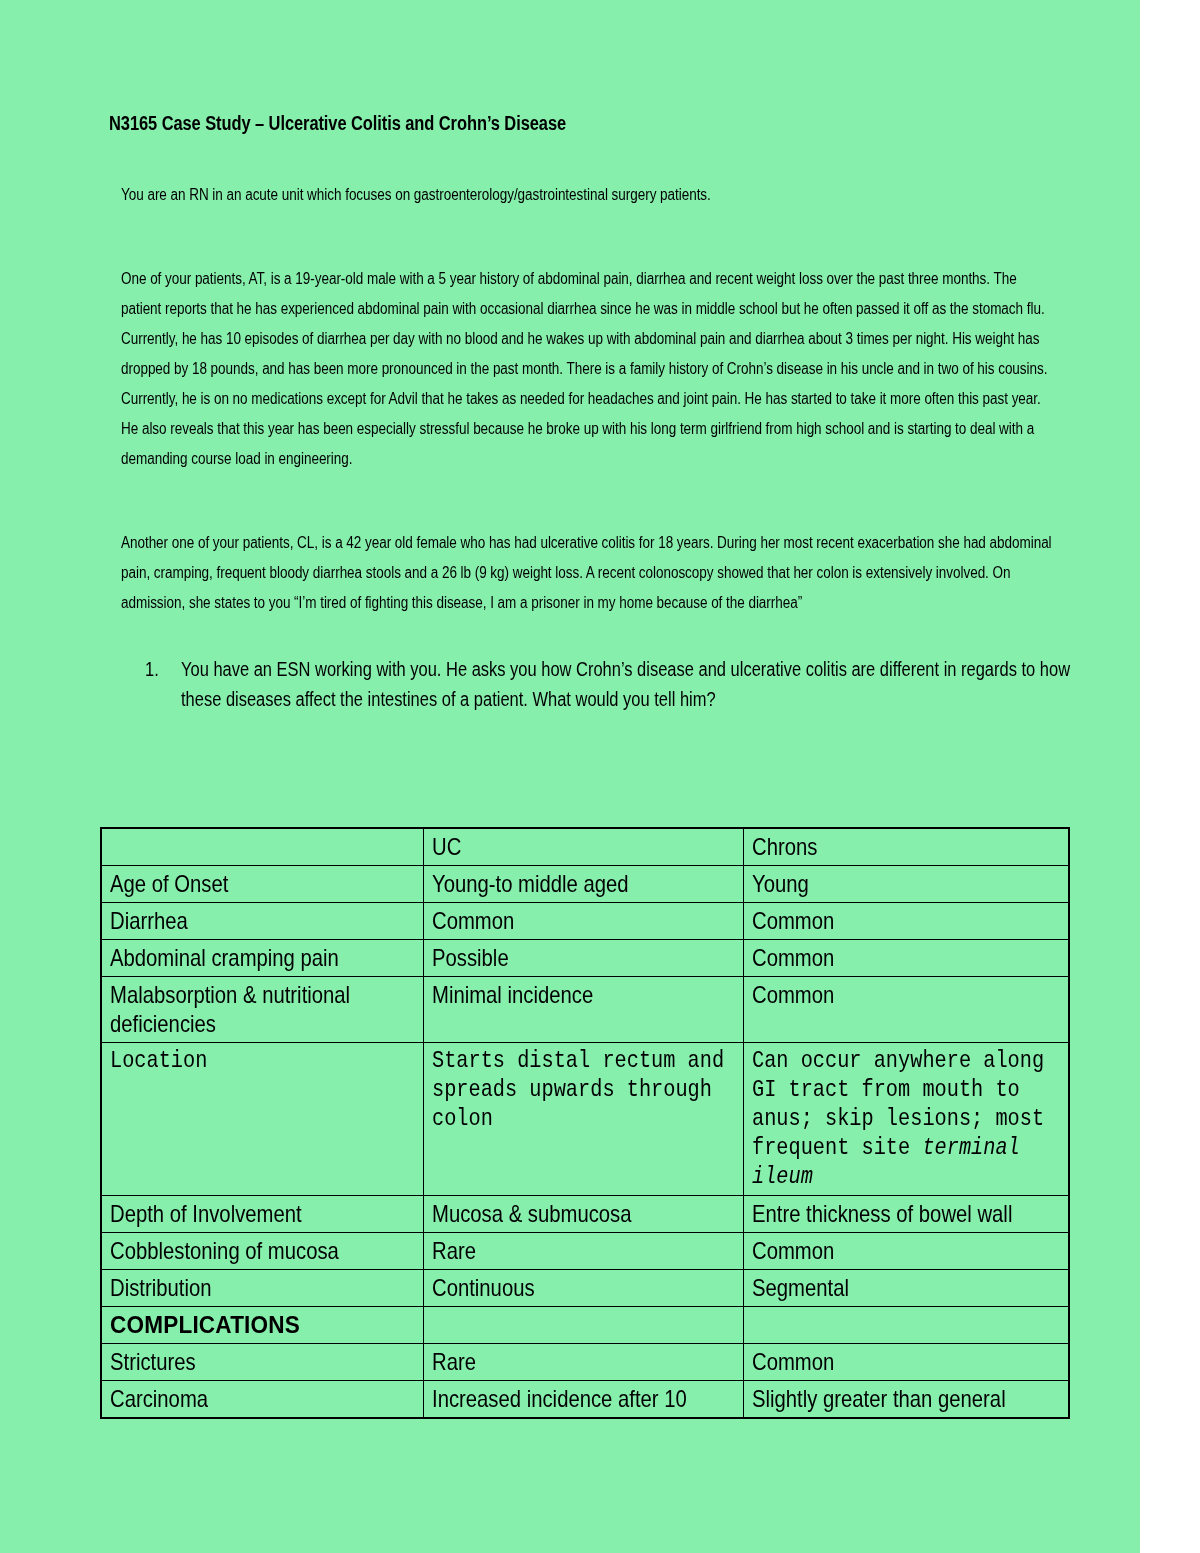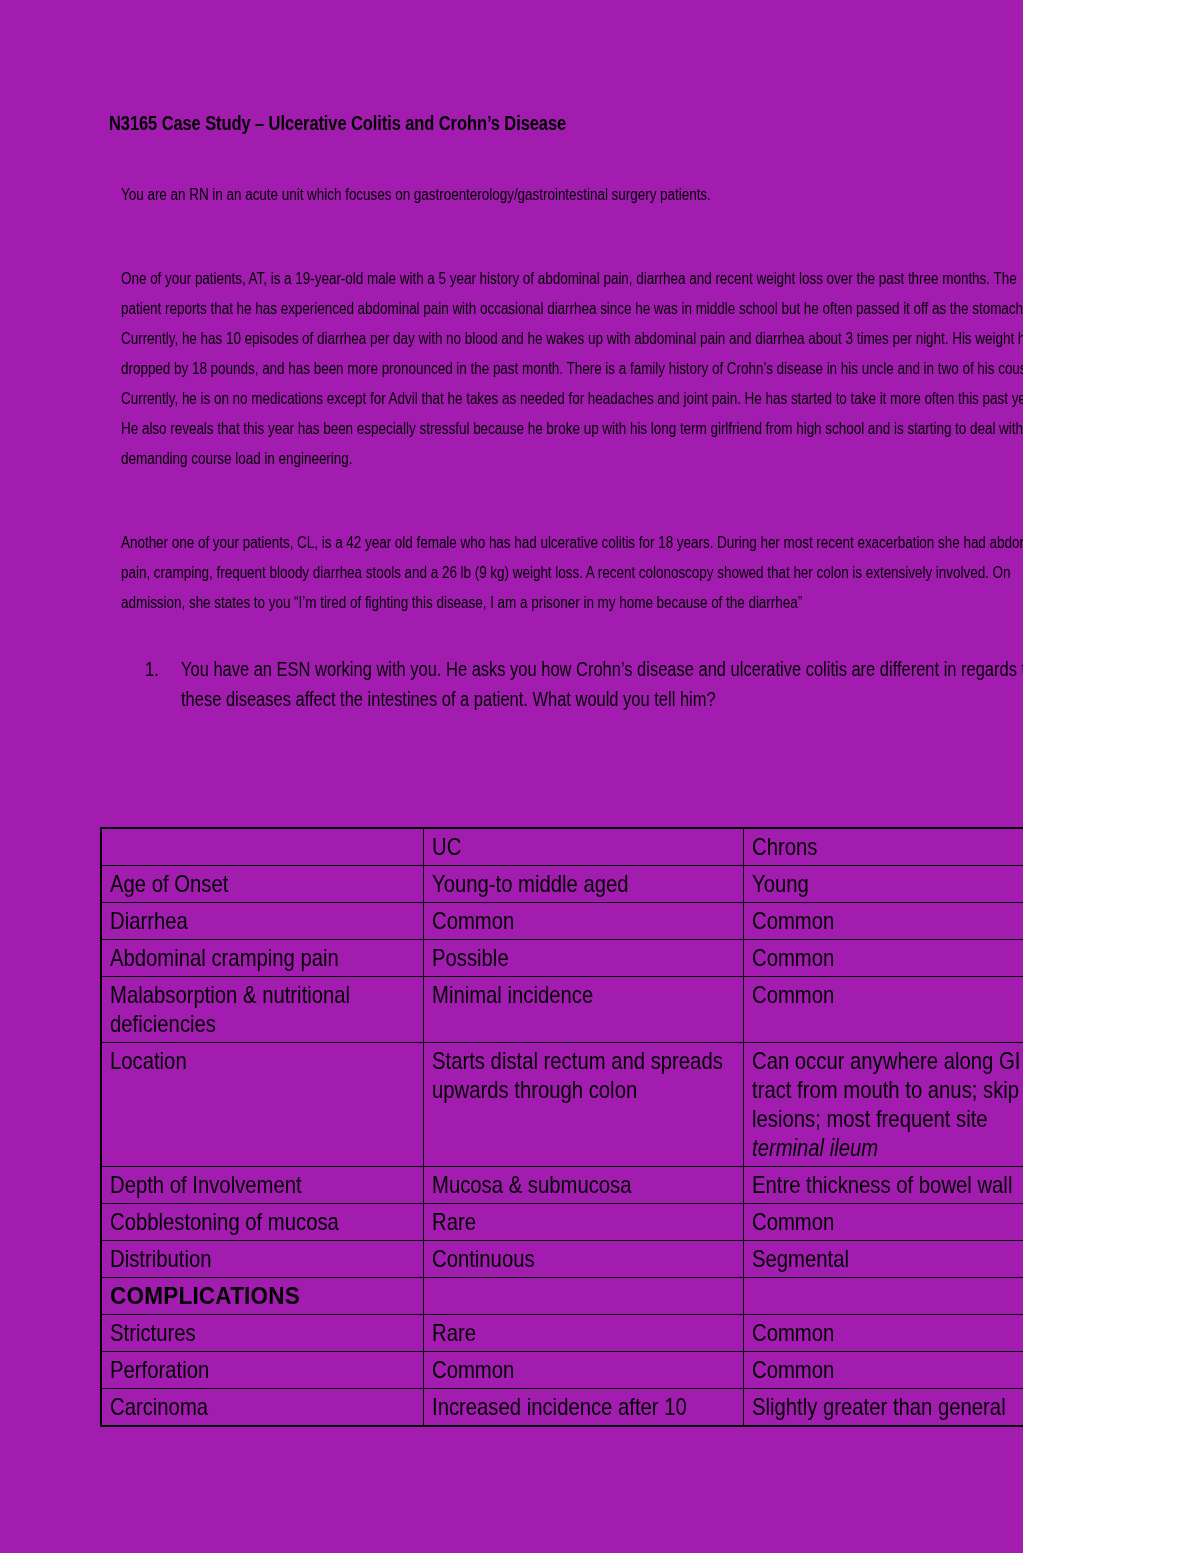--- a/index.html
+++ b/index.html
@@ -10,23 +10,23 @@
   body {
     width: 1200px;
     height: 1553px;
     font-family: "Liberation Sans", sans-serif;
     color: #000000;
     -webkit-font-smoothing: none;
   }
 
   .page {
     position: relative;
-    width: 1023px;
+    width: 1140px;
     height: 1553px;
-    background: #a21caf;
+    background: #86efac;
     overflow: hidden;
   }
 
   .content {
     position: absolute;
     left: 109px;
     top: 108px;
     width: 962px;
   }
 
@@ -104,21 +104,21 @@
     height: 26px;
   }
   table.cmp tr.hdr td { height: 26px; }
   td .cellin {
     display: block;
     transform: scaleX(0.845);
     transform-origin: left top;
     width: 118.3%;
     white-space: pre-wrap;
   }
-  td.tall { height: 152px; }
+  td.tall { height: 152px; font-family: Liberation Mono, monospace; }
   td.two  { height: 56px; }
 
   .bold-wide {
     font-weight: bold;
     font-family: Liberation Sans, sans-serif;
     letter-spacing: 0.2px;
   }
   .bold-wide .cellin { transform: scaleX(0.94); width: 106.4%; }
 
   .ital { font-style: italic; }
@@ -300,31 +300,20 @@
             </td>
           <td>
               <span class="cellin">Rare</span>
             </td>
           <td>
               <span class="cellin">Common</span>
             </td>
         </tr>
 
 
-        <tr>
-          <td>
-              <span class="cellin">Perforation</span>
-            </td>
-          <td>
-              <span class="cellin">Common</span>
-            </td>
-          <td>
-              <span class="cellin">Common</span>
-            </td>
-        </tr>
 
 
         <tr>
           <td>
               <span class="cellin">Carcinoma</span>
             </td>
           <td>
               <span class="cellin">Increased incidence after 10</span>
             </td>
           <td>

